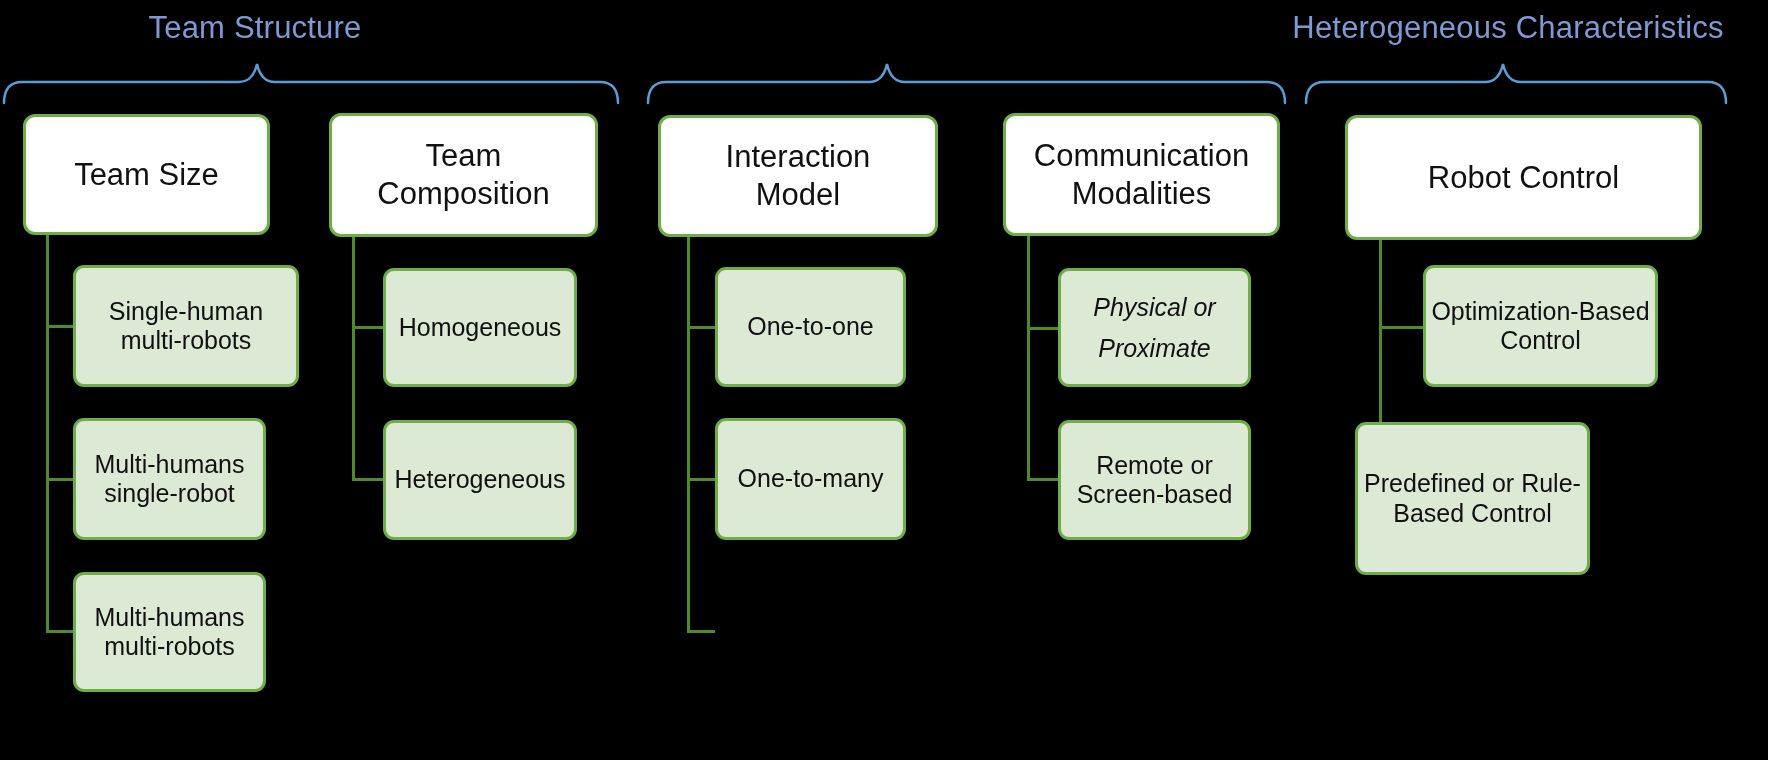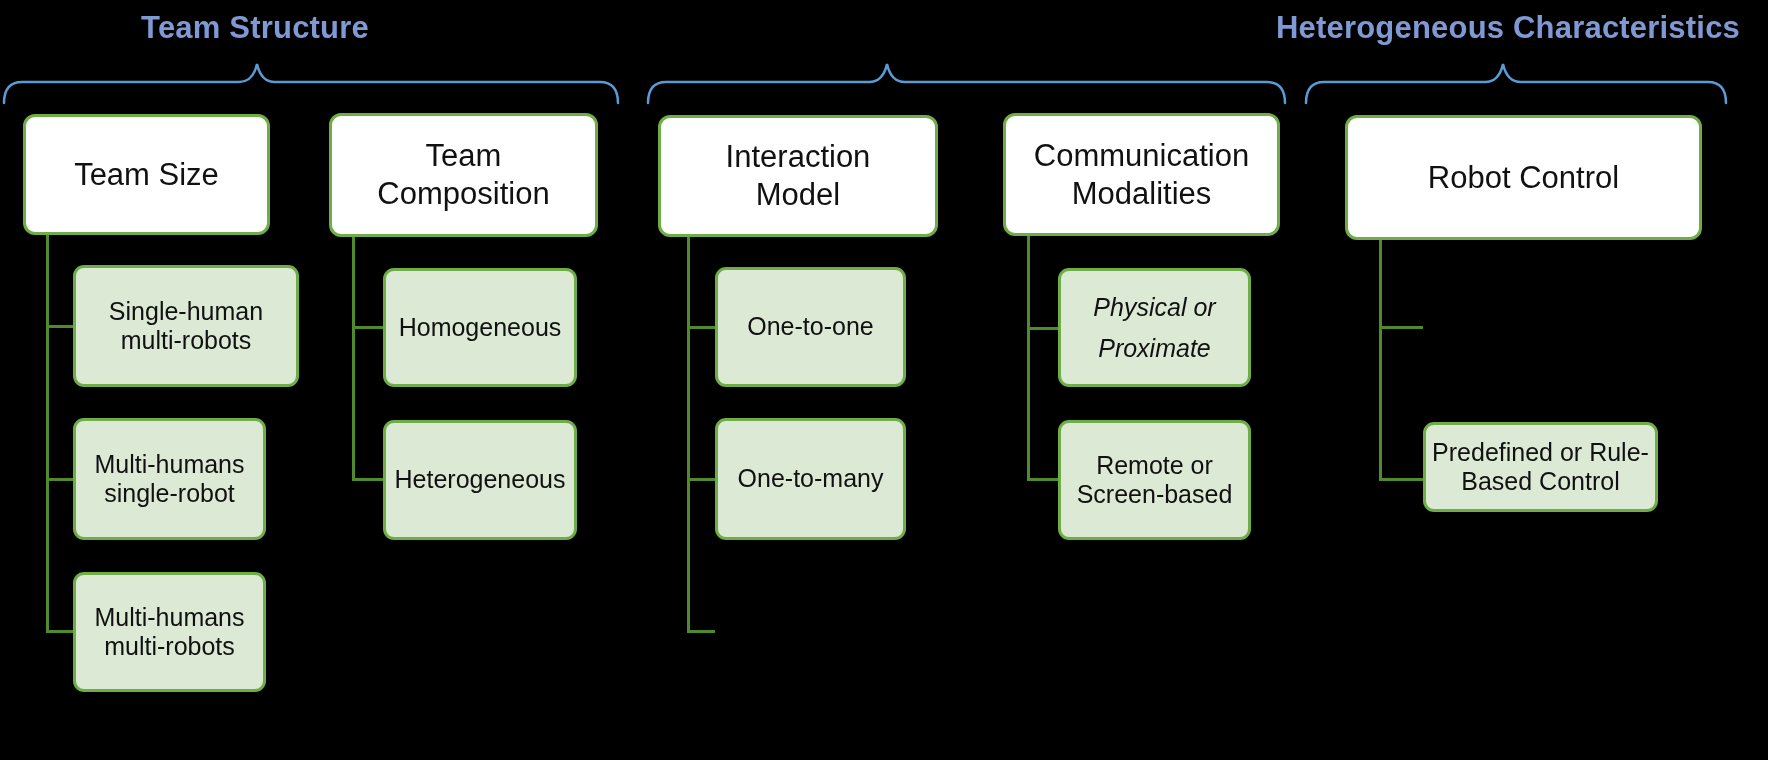--- a/index.html
+++ b/index.html
@@ -2,21 +2,21 @@
 <html><head>
 <meta charset="utf-8">
 <style>
   html,body{margin:0;padding:0;background:#000;}
   #stage{
     position:relative;width:1768px;height:760px;background:#000;overflow:hidden;
     font-family:"Liberation Sans", sans-serif;
   }
   .group-label{
     position:absolute;top:10px;transform:translateX(-50%);
-    color:#7E99D3;font-size:31px;font-weight:700;white-space:nowrap;letter-spacing:.2px;
+    color:#7E99D3;font-size:31px;font-weight:400;white-space:nowrap;letter-spacing:.2px;
   }
   .braces{position:absolute;left:0;top:0;pointer-events:none;}
   .node{
     position:absolute;display:flex;align-items:center;justify-content:center;
     text-align:center;color:#111;box-sizing:border-box;
   }
   .node .node-label{white-space:pre-line;width:100%;}
   .header{
     background:#FFFFFF;border:3px solid #6FAD47;border-radius:12px;
     font-size:31px;line-height:1.22;
@@ -110,18 +110,22 @@
     <span class="node-label">Remote or
 Screen-based</span>
   </div>
 
   <div class="trunk" style="left:1379px;top:240px;height:241px"></div>
   <div class="stub" style="left:1379px;top:326px;width:44px"></div>
   <div class="stub" style="left:1379px;top:478px;width:44px"></div>
   <div class="node header" style="left:1345px;top:115px;width:357px;height:125px">
     <span class="node-label">Robot Control</span>
   </div>
-  <div class="node child" style="left:1423px;top:422px;width:235px;height:90px">
+  <div class="node child" style="left:1423px;top:265px;width:235px;height:122px">
+    <span class="node-label">Optimization-Based
+Control</span>
+  </div>
+  <div class="node child" style="left:1355px;top:422px;width:235px;height:153px">
     <span class="node-label">Predefined or Rule-
 Based Control</span>
   </div>
 
 </div>
 
 </body></html>

